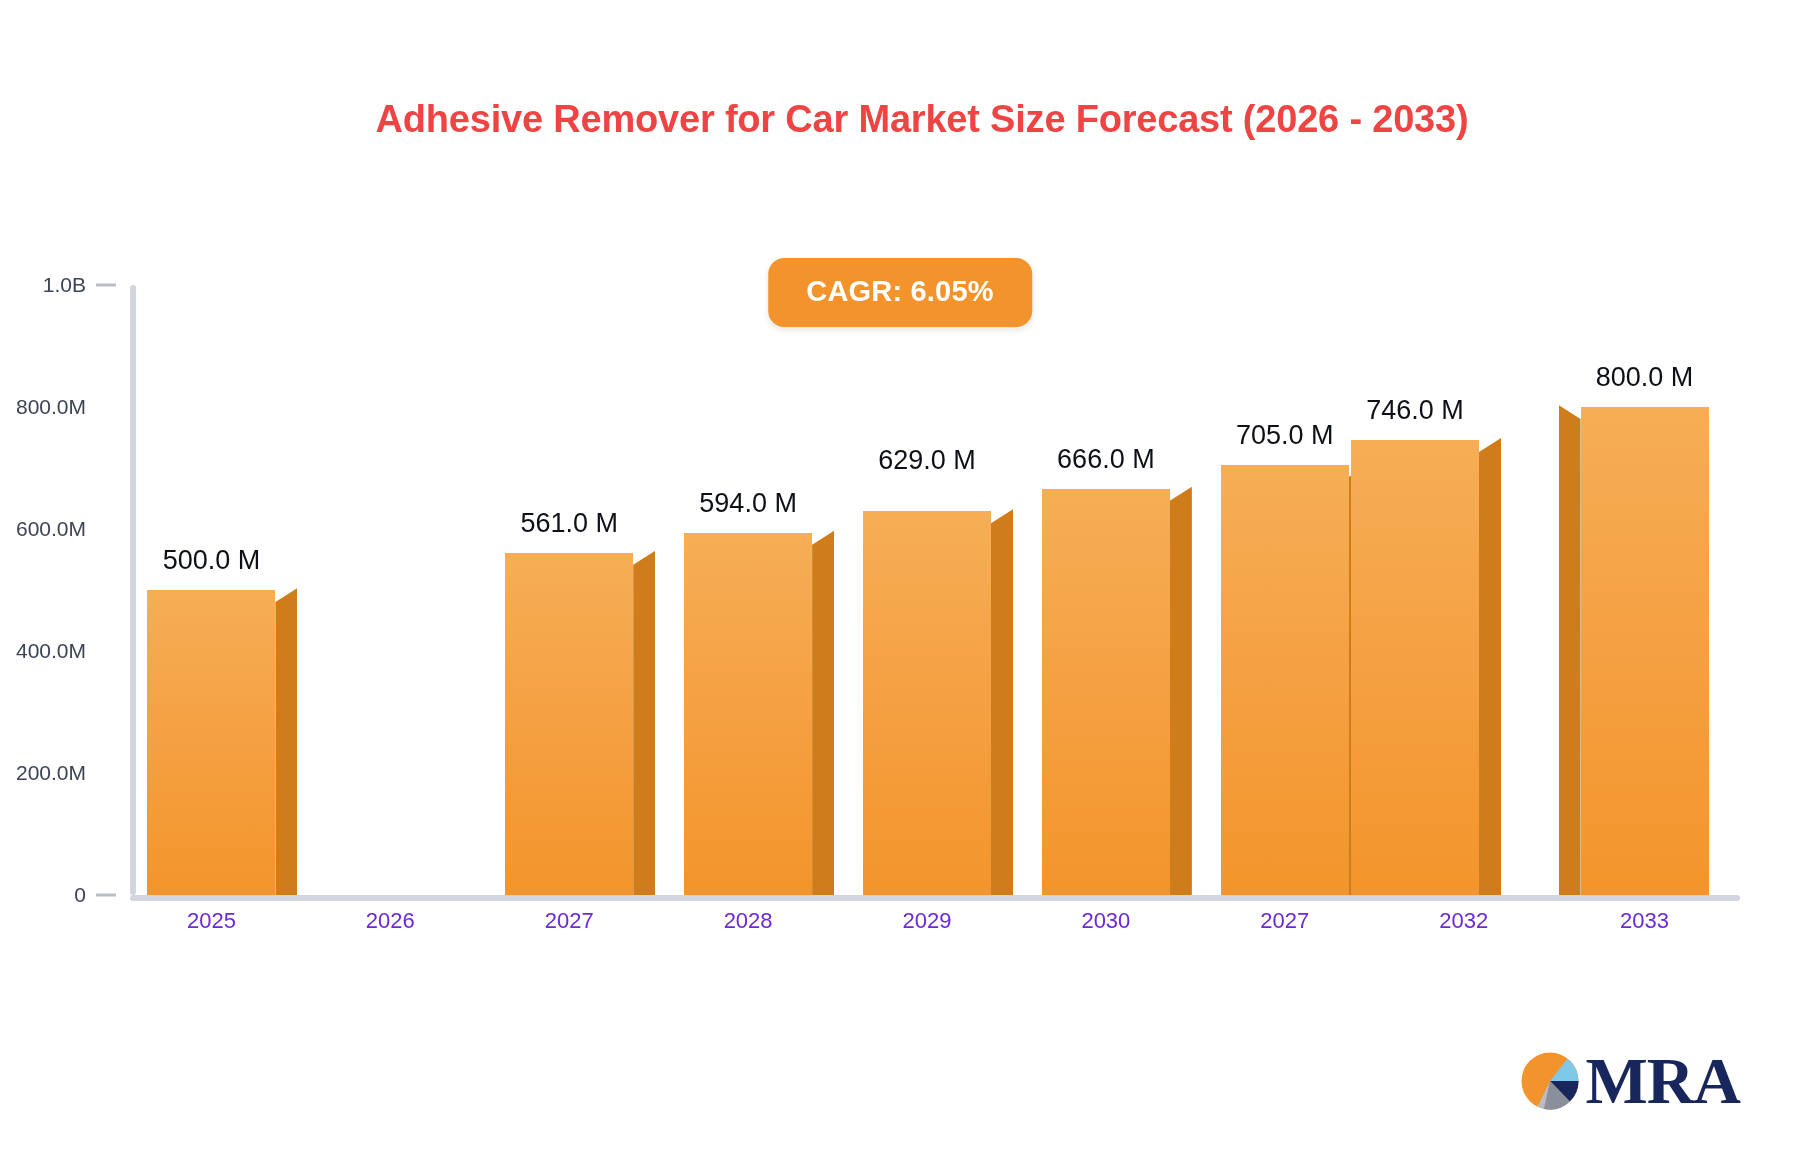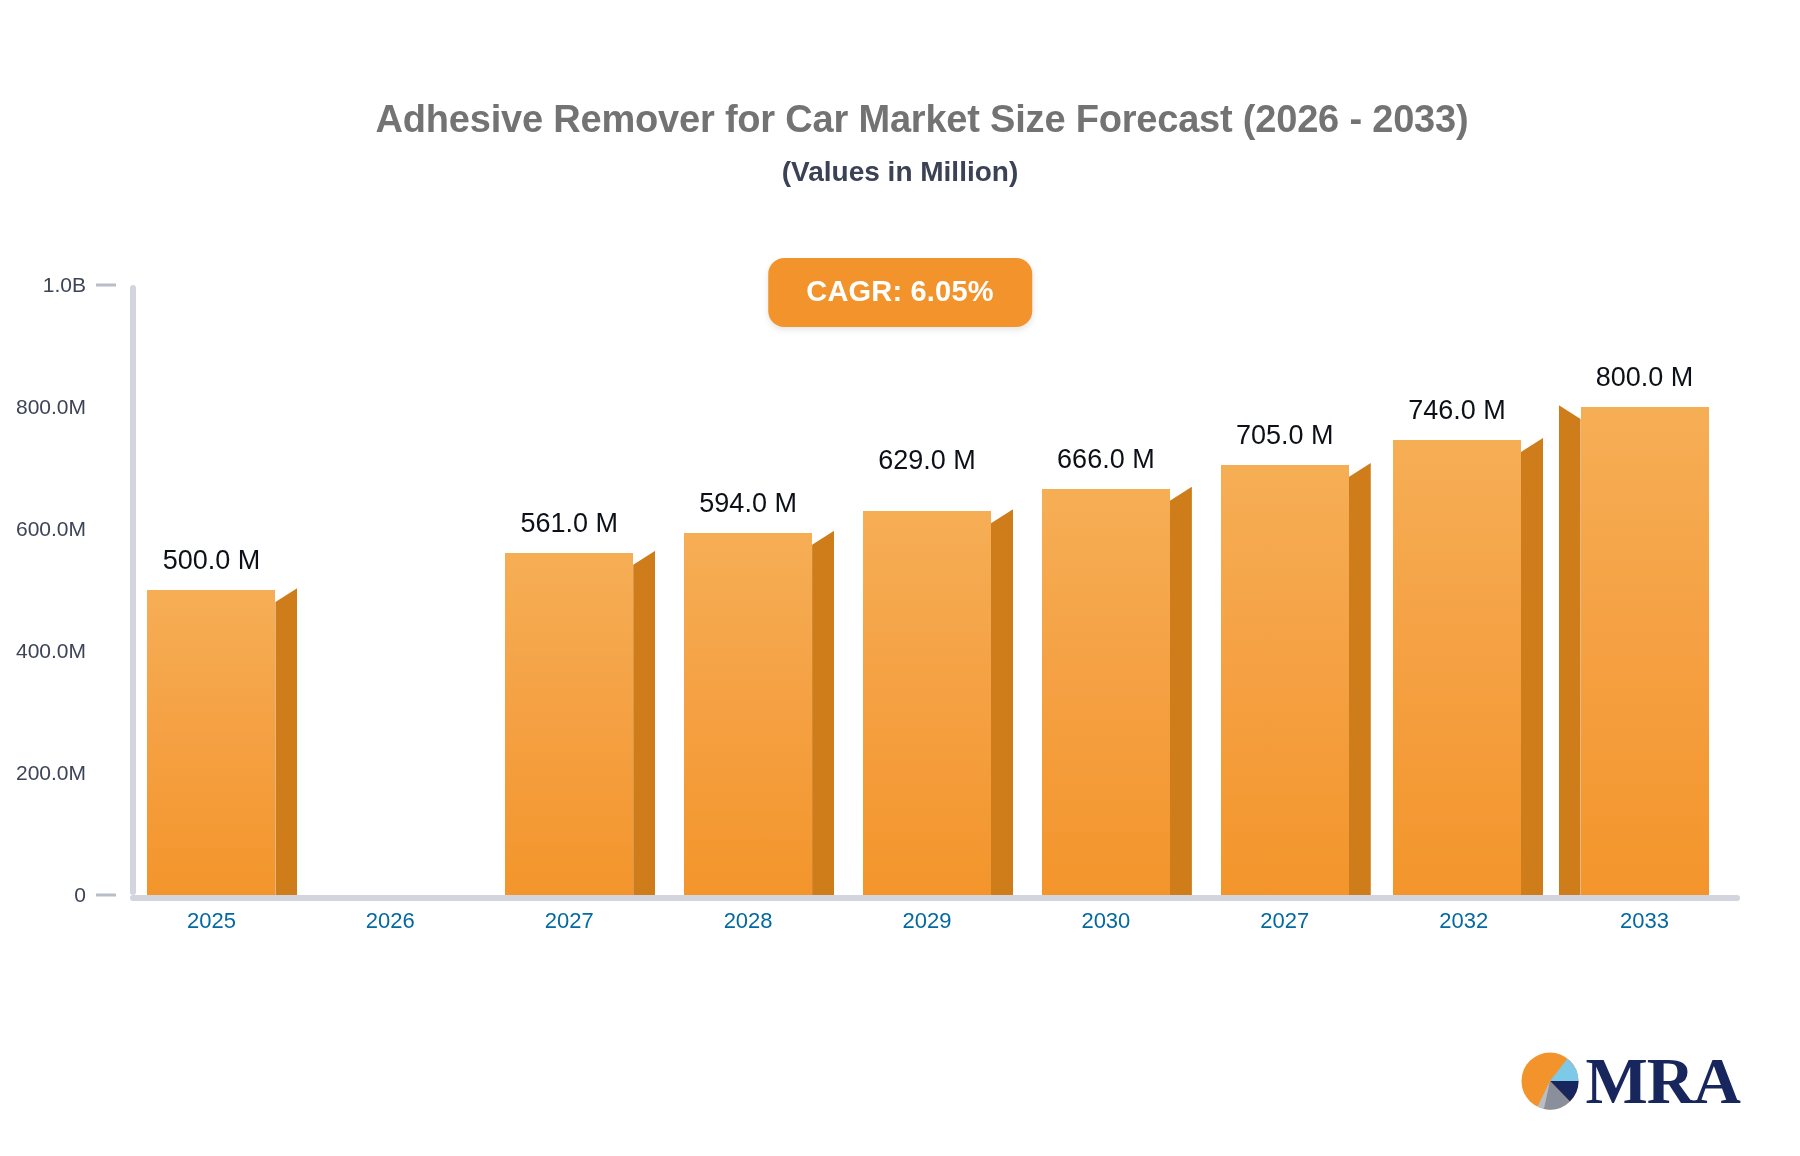--- a/index.html
+++ b/index.html
@@ -21,21 +21,21 @@
   .title-block {
     position: absolute;
     top: 98px;
     left: 0;
     width: 1800px;
     text-align: center;
   }
   .chart-title {
     font-size: 38px;
     font-weight: bold;
-    color: #737373;
+    color: #ef4444;
     letter-spacing: -0.2px;
     line-height: 1.15;
     margin: 0;
     padding-left: 44px;
   }
   .chart-subtitle {
     font-size: 28px;
     font-weight: bold;
     color: #3b4256;
     margin: 14px 0 0 0;
@@ -164,21 +164,21 @@
     position: absolute;
     left: 130px;
     top: 908px;
     width: 1610px;
     height: 40px;
   }
   .x-tick {
     position: absolute;
     transform: translateX(-50%);
     font-size: 22px;
-    color: #0369a1;
+    color: #6d28d9;
     white-space: nowrap;
   }
 
   
   .logo {
     position: absolute;
     right: 60px;
     bottom: 42px;
     display: flex;
     align-items: center;
@@ -193,21 +193,20 @@
     line-height: 1;
   }
 </style>
 </head>
 <body>
 
 <div id="page">
 
   <div class="title-block">
     <div class="chart-title">Adhesive Remover for Car Market Size Forecast (2026 - 2033)</div>
-    <div class="chart-subtitle">(Values in Million)</div>
   </div>
 
   <div class="cagr-badge">CAGR: 6.05%</div>
 
   <div class="y-labels" id="yLabels">
       <div class="y-tick" style="top: 895px;">0</div>
       <div class="y-tick-mark" style="top: 895px;"></div>
       <div class="y-tick" style="top: 773px;">200.0M</div>
       <div class="y-tick" style="top: 651px;">400.0M</div>
       <div class="y-tick" style="top: 529px;">600.0M</div>
@@ -257,21 +256,21 @@
         </div>
         <div class="bar-value" style="bottom: 420.26px;">666.0 M</div>
       </div>
       <div class="bar-slot" style="left: 1090.78px; width: 128px;">
         <div class="bar3d" style="height: 430.05px;">
           <div class="bar-side right" style="height: 432.05px;"></div>
           <div class="bar-front"></div>
         </div>
         <div class="bar-value" style="bottom: 444.05px;">705.0 M</div>
       </div>
-      <div class="bar-slot" style="left: 1263px; width: 128px;">
+      <div class="bar-slot" style="left: 1221px; width: 128px;">
         <div class="bar3d" style="height: 455.06px;">
           <div class="bar-side right" style="height: 457.06px;"></div>
           <div class="bar-front"></div>
         </div>
         <div class="bar-value" style="bottom: 469.06px;">746.0 M</div>
       </div>
       <div class="bar-slot" style="left: 1450.56px; width: 128px;">
         <div class="bar3d" style="height: 488px;">
           <div class="bar-side left" style="height: 490px;"></div>
           <div class="bar-front"></div>

